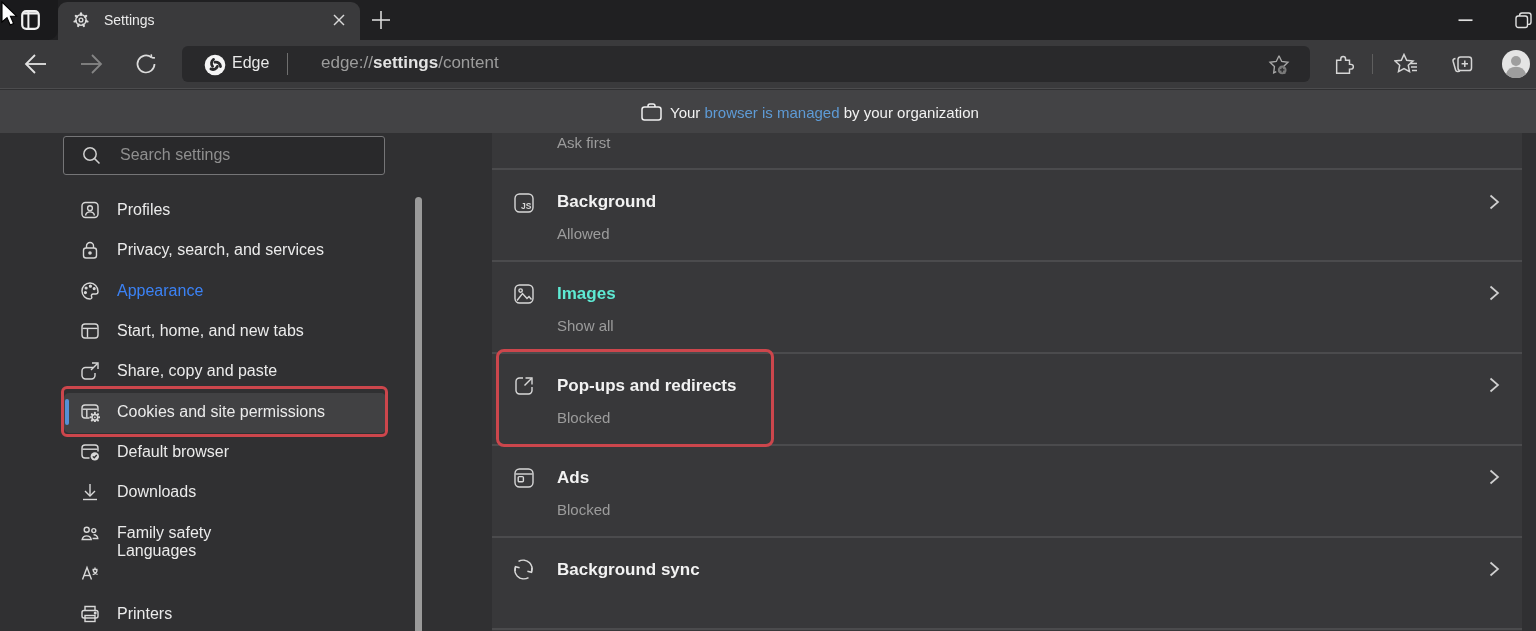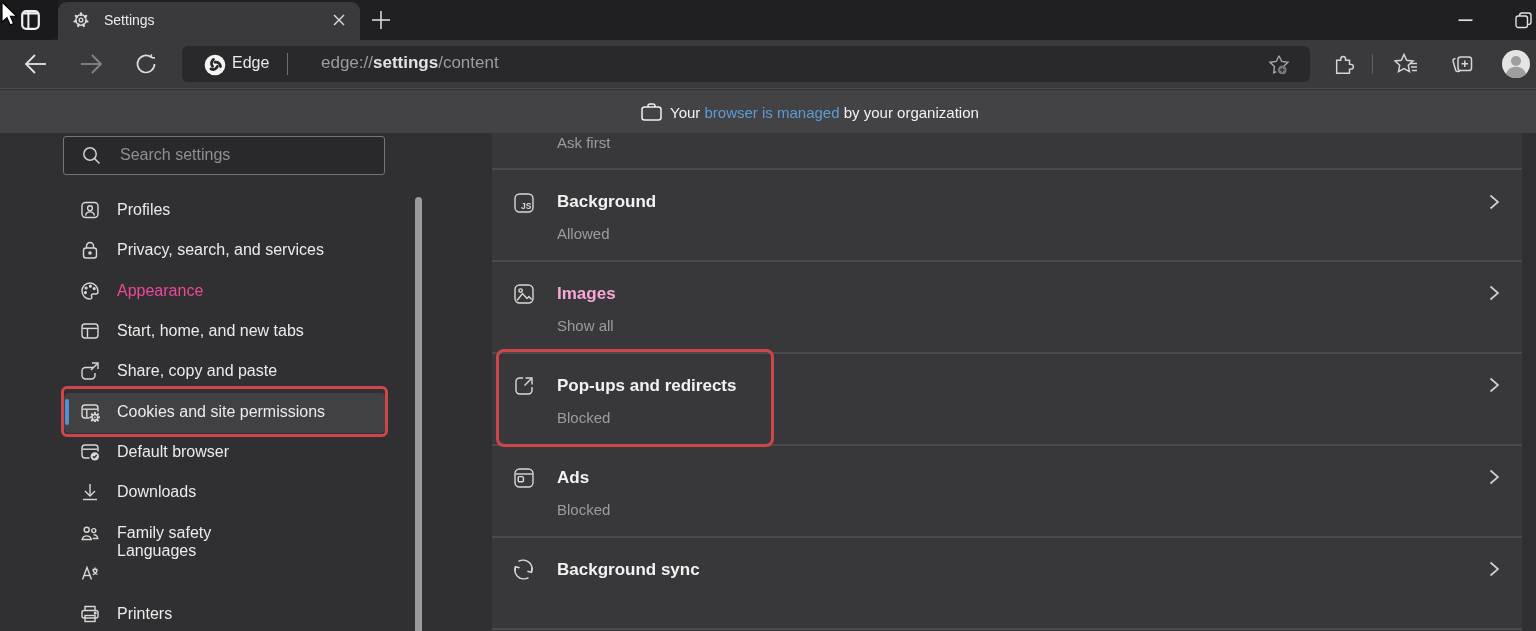--- a/index.html
+++ b/index.html
@@ -150,21 +150,21 @@
     <text x="7" y="15.5" font-size="8.5" font-family="Liberation Sans" fill="#d8d8d8" stroke="none" font-weight="bold">JS</text>
   </svg>
   <div class="abs" style="left:557px;top:192px;font-size:17px;font-weight:bold;color:#f2f2f2;">Background</div>
   <div class="abs" style="left:557px;top:225px;font-size:15px;color:#9c9c9c;">Allowed</div>
 
   <svg class="abs" style="left:514px;top:284px" width="20" height="20" viewBox="0 0 20 20" fill="none" stroke="#d8d8d8" stroke-width="1.4">
     <rect x="1" y="1" width="18" height="18" rx="4.5"></rect>
     <circle cx="6.6" cy="6.6" r="1.7"></circle>
     <path d="M3 16.5 L8.5 9.5 L13 14.5 L15 12.5 L17.5 15.5"></path>
   </svg>
-  <div class="abs" style="left:557px;top:284px;font-size:17px;font-weight:bold;color:#f9a8d4;">Images</div>
+  <div class="abs" style="left:557px;top:284px;font-size:17px;font-weight:bold;color:#5eead4;">Images</div>
   <div class="abs" style="left:557px;top:317px;font-size:15px;color:#9c9c9c;">Show all</div>
 
   <svg class="abs" style="left:514px;top:376px" width="20" height="20" viewBox="0 0 20 20" fill="none" stroke="#d8d8d8" stroke-width="1.4">
     <path d="M9 2 L5.5 2 A3.5 3.5 0 0 0 2 5.5 L2 14.5 A3.5 3.5 0 0 0 5.5 18 L14.5 18 A3.5 3.5 0 0 0 18 14.5 L18 11"></path>
     <path d="M11.5 2 L18 2 L18 8.5"></path>
     <line x1="17.5" y1="2.5" x2="10.5" y2="9.5"></line>
   </svg>
   <div class="abs" style="left:557px;top:376px;font-size:17px;font-weight:bold;color:#f2f2f2;">Pop-ups and redirects</div>
   <div class="abs" style="left:557px;top:409px;font-size:15px;color:#9c9c9c;">Blocked</div>
 
@@ -225,21 +225,21 @@
         <circle cx="10" cy="13" r="1.1" fill="#d8d8d8"></circle>
       </svg>
       <div class="abs" style="left:117px;top:240.3px;height:20px;line-height:20px;font-size:16px;color:#ebebeb;">Privacy, search, and services</div>
       <svg class="abs" style="left:80px;top:280.7px" width="20" height="20" viewBox="0 0 20 20" fill="none" stroke="#d8d8d8" stroke-width="1.4">
         <path d="M10 2 A8 8 0 1 0 10 18 C11.6 18 12.2 16.8 11.6 15.6 C11 14.4 11.6 13 13.2 13 L15.6 13 C17 13 18 12 18 10.4 A8 8.4 0 0 0 10 2 Z"></path>
         <circle cx="6.1" cy="7" r="0.9" fill="#d8d8d8"></circle>
         <circle cx="10.4" cy="5.2" r="0.9" fill="#d8d8d8"></circle>
         <circle cx="14.2" cy="7.6" r="0.9" fill="#d8d8d8"></circle>
         <circle cx="5.4" cy="11.6" r="0.9" fill="#d8d8d8"></circle>
       </svg>
-      <div class="abs" style="left:117px;top:280.7px;height:20px;line-height:20px;font-size:16px;color:#ec4899;">Appearance</div>
+      <div class="abs" style="left:117px;top:280.7px;height:20px;line-height:20px;font-size:16px;color:#3b82f6;">Appearance</div>
       <svg class="abs" style="left:80px;top:321.1px" width="20" height="20" viewBox="0 0 20 20" fill="none" stroke="#d8d8d8" stroke-width="1.4">
         <rect x="2" y="3" width="16" height="14" rx="3"></rect>
         <line x1="2.5" y1="7.4" x2="17.5" y2="7.4"></line>
         <line x1="7.5" y1="7.6" x2="7.5" y2="16.5"></line>
       </svg>
       <div class="abs" style="left:117px;top:321.1px;height:20px;line-height:20px;font-size:16px;color:#ebebeb;">Start, home, and new tabs</div>
       <svg class="abs" style="left:80px;top:361.4px" width="20" height="20" viewBox="0 0 20 20" fill="none" stroke="#d8d8d8" stroke-width="1.4">
         <path d="M13 6.5 L5.5 6.5 A3.5 3.5 0 0 0 2 10 L2 14.5 A3.5 3.5 0 0 0 5.5 18 L11.5 18 A3.5 3.5 0 0 0 15 14.5 L15 12"></path>
         <path d="M12 2 L18 2 L18 8"></path>
         <line x1="17.5" y1="2.5" x2="11" y2="9"></line>

